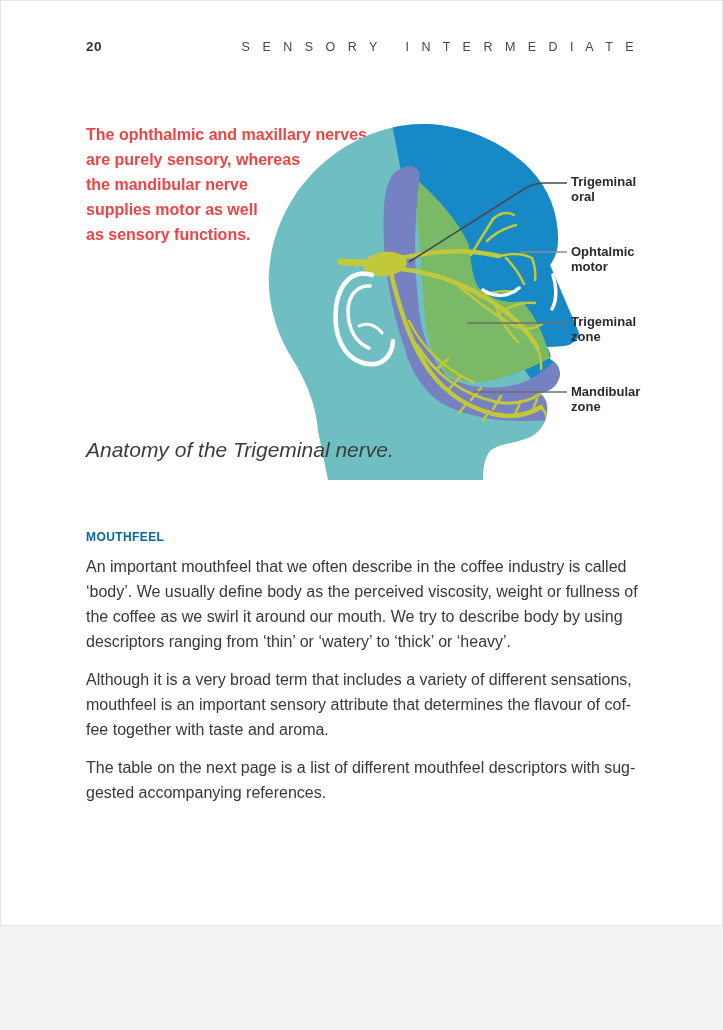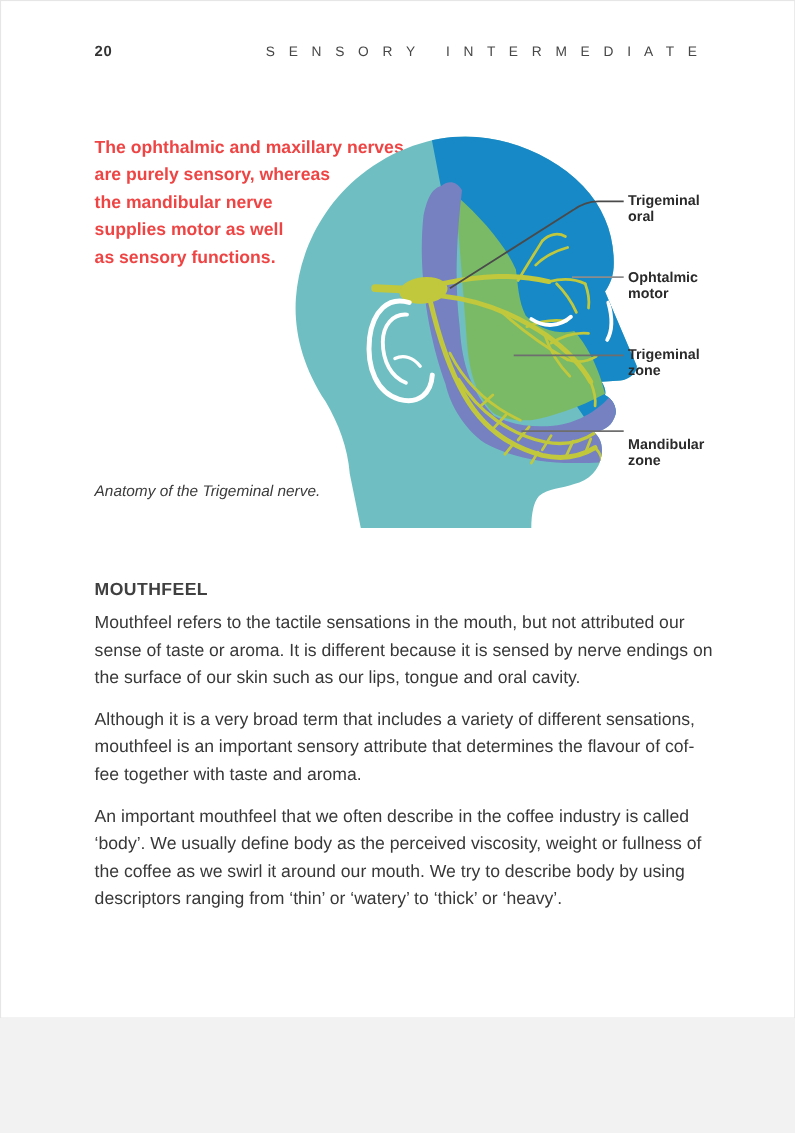--- a/index.html
+++ b/index.html
@@ -23,28 +23,28 @@
   }
   .diagram-svg{position:absolute;left:250px;top:112px;width:345px;height:392px;}
   .fig-label{
     position:absolute;left:570px;width:95px;
     font-size:13px;font-weight:bold;line-height:14.5px;color:#2a2a2a;
     white-space:pre;
   }
   .fig-label.l1{top:174px}
   .fig-label.l2{top:244px}
   .fig-label.l3{top:314px}
-  .fig-label.l4{top:396px}
+  .fig-label.l4{top:384px}
   .fig-caption{
     position:absolute;left:85px;top:437px;
-    font-size:14px;font-style:italic;color:#3b3b3b;text-align:center;
+    font-size:21px;font-style:italic;color:#3b3b3b;text-align:center;
   }
   .text-column{position:absolute;left:85px;top:527px;width:575px;}
   .section-heading{
-    font-size:16px;font-weight:bold;color:#404040;
+    font-size:12px;font-weight:bold;color:#0369a1;
     letter-spacing:.4px;margin:0 0 8px 0;line-height:18px;
   }
   .body-para{
     font-size:16px;line-height:25px;color:#383838;
     margin:0 0 13px 0;white-space:pre;
   }
 </style>
 </head>
 <body>
 
@@ -134,25 +134,24 @@
 motor</div>
   <div class="fig-label l3">Trigeminal
 zone</div>
   <div class="fig-label l4">Mandibular
 zone</div>
 
   <div class="fig-caption">Anatomy of the Trigeminal nerve.</div>
 
   <div class="text-column">
     <h2 class="section-heading">MOUTHFEEL</h2>
-    <p class="body-para">Mouthfeel refers to the tactile sensations in the mouth, but not attributed our
-sense of taste or aroma. It is different because it is sensed by nerve endings on
-the surface of our skin such as our lips, tongue and oral cavity.</p>
-    <p class="body-para">Although it is a very broad term that includes a variety of different sensations,
-mouthfeel is an important sensory attribute that determines the flavour of cof-
-fee together with taste and aroma.</p>
     <p class="body-para">An important mouthfeel that we often describe in the coffee industry is called
 ‘body’. We usually define body as the perceived viscosity, weight or fullness of
 the coffee as we swirl it around our mouth. We try to describe body by using
 descriptors ranging from ‘thin’ or ‘watery’ to ‘thick’ or ‘heavy’.</p>
+    <p class="body-para">Although it is a very broad term that includes a variety of different sensations,
+mouthfeel is an important sensory attribute that determines the flavour of cof-
+fee together with taste and aroma.</p>
+    <p class="body-para">The table on the next page is a list of different mouthfeel descriptors with sug-
+gested accompanying references.</p>
   </div>
 
 </div>
 
 </body></html>

